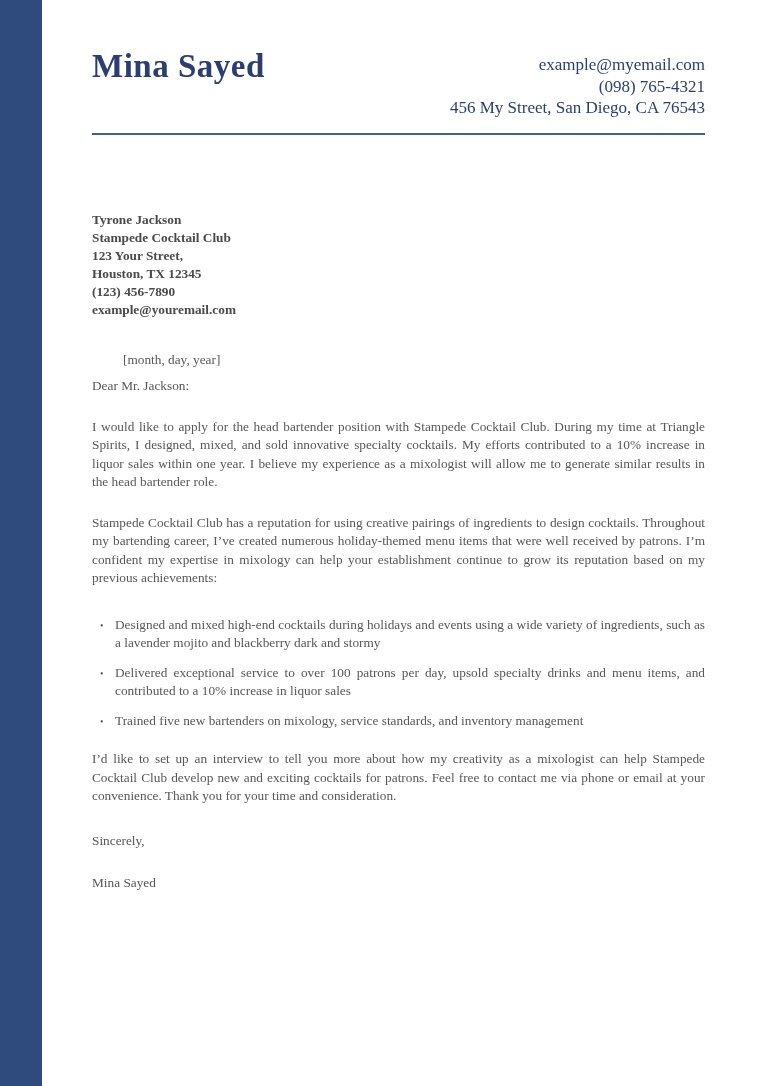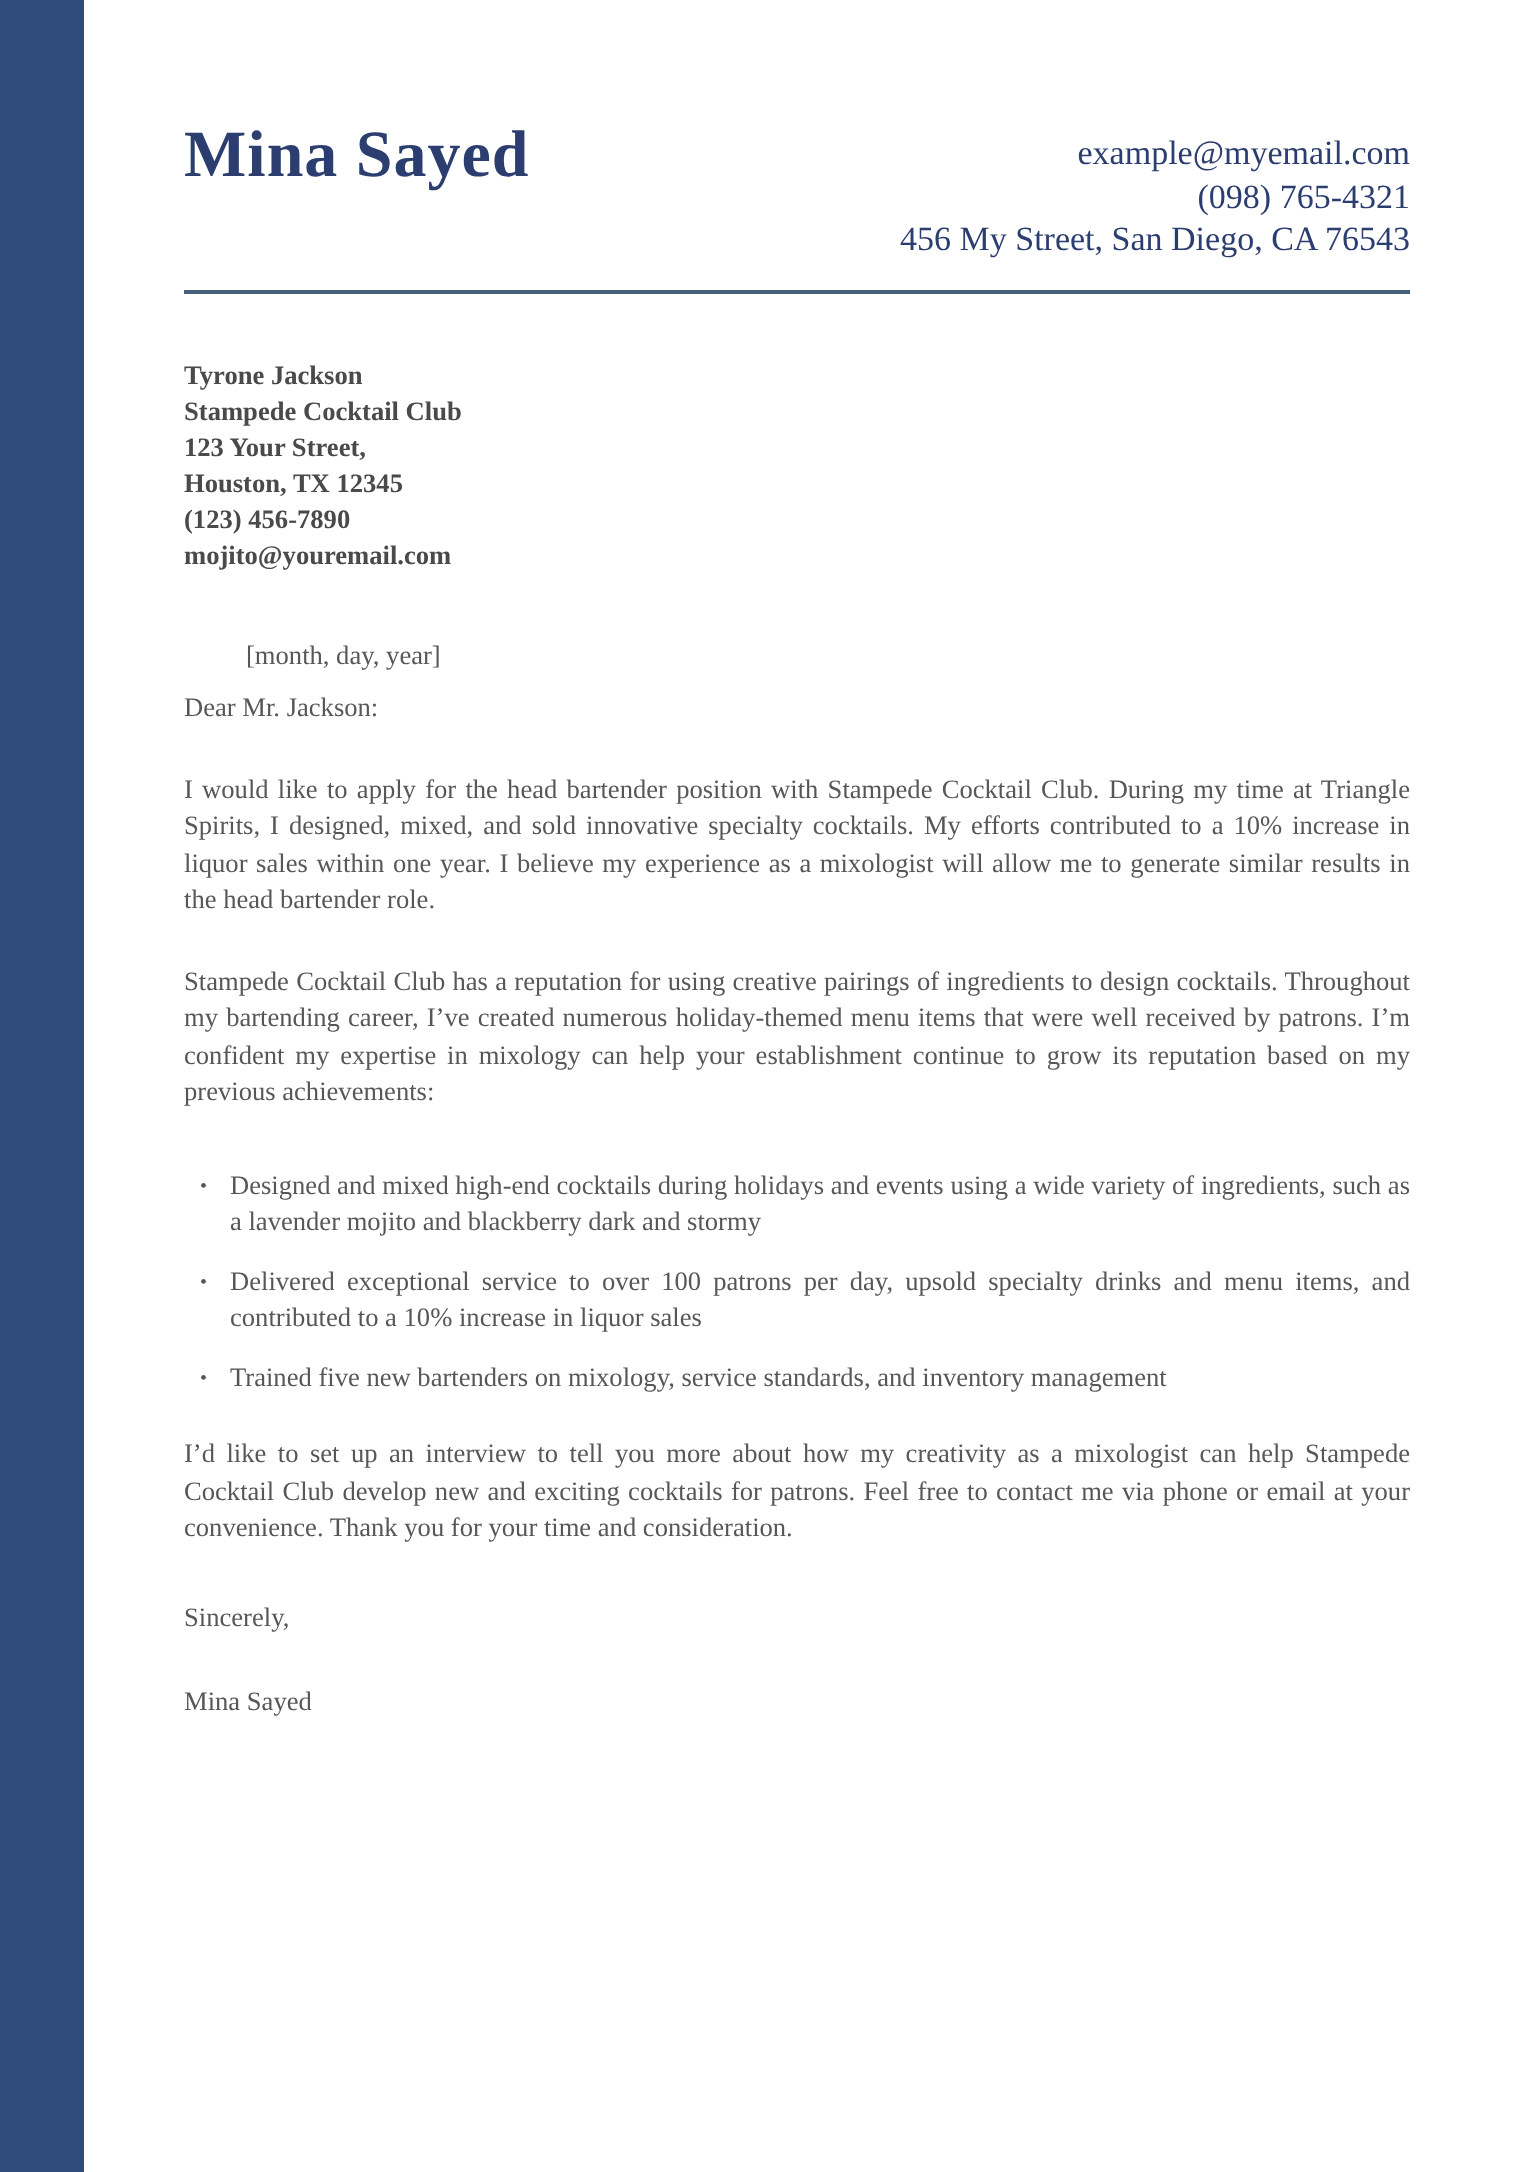--- a/index.html
+++ b/index.html
@@ -21,21 +21,21 @@
   .accent-bar{
     position:absolute;
     left:0;top:0;
     width:42px;height:1086px;
     background:var(--accent-bar);
   }
   .page-content{
     position:absolute;
     left:92px;
     width:613px;
-    top:12px;
+    top:0;
   }
   .letter-header{
     display:flex;
     justify-content:space-between;
     align-items:flex-start;
     margin-top:48px;
   }
   .sender-name{
     font-size:33px;
     font-weight:bold;
@@ -49,21 +49,21 @@
     font-size:17px;
     line-height:21.5px;
     margin-top:6px;
   }
   .divider{
     border:none;
     border-top:2px solid var(--divider);
     margin-top:14px;
   }
   .recipient-block{
-    margin-top:32px;
+    margin-top:76px;
     font-weight:bold;
     color:var(--recipient-text);
     font-size:13.3px;
     line-height:18px;
   }
   .body-text{
     color:var(--body-text);
     font-size:13.3px;
     line-height:18.5px;
   }
@@ -109,21 +109,21 @@
   </div>
 
   <hr class="divider">
 
   <div class="recipient-block">
     <div>Tyrone Jackson</div>
     <div>Stampede Cocktail Club</div>
     <div>123 Your Street,</div>
     <div>Houston, TX 12345</div>
     <div>(123) 456-7890</div>
-    <div>mojito@youremail.com</div>
+    <div>example@youremail.com</div>
   </div>
 
   <div class="body-text date-line">[month, day, year]</div>
 
   <div class="body-text salutation">Dear Mr. Jackson:</div>
 
   <p class="body-text paragraph">I would like to apply for the head bartender position with Stampede Cocktail Club. During my time at Triangle Spirits, I designed, mixed, and sold innovative specialty cocktails. My efforts contributed to a 10% increase in liquor sales within one year. I believe my experience as a mixologist will allow me to generate similar results in the head bartender role.</p>
 
   <p class="body-text paragraph">Stampede Cocktail Club has a reputation for using creative pairings of ingredients to design cocktails. Throughout my bartending career, I’ve created numerous holiday-themed menu items that were well received by patrons. I’m confident my expertise in mixology can help your establishment continue to grow its reputation based on my previous achievements:</p>
 

